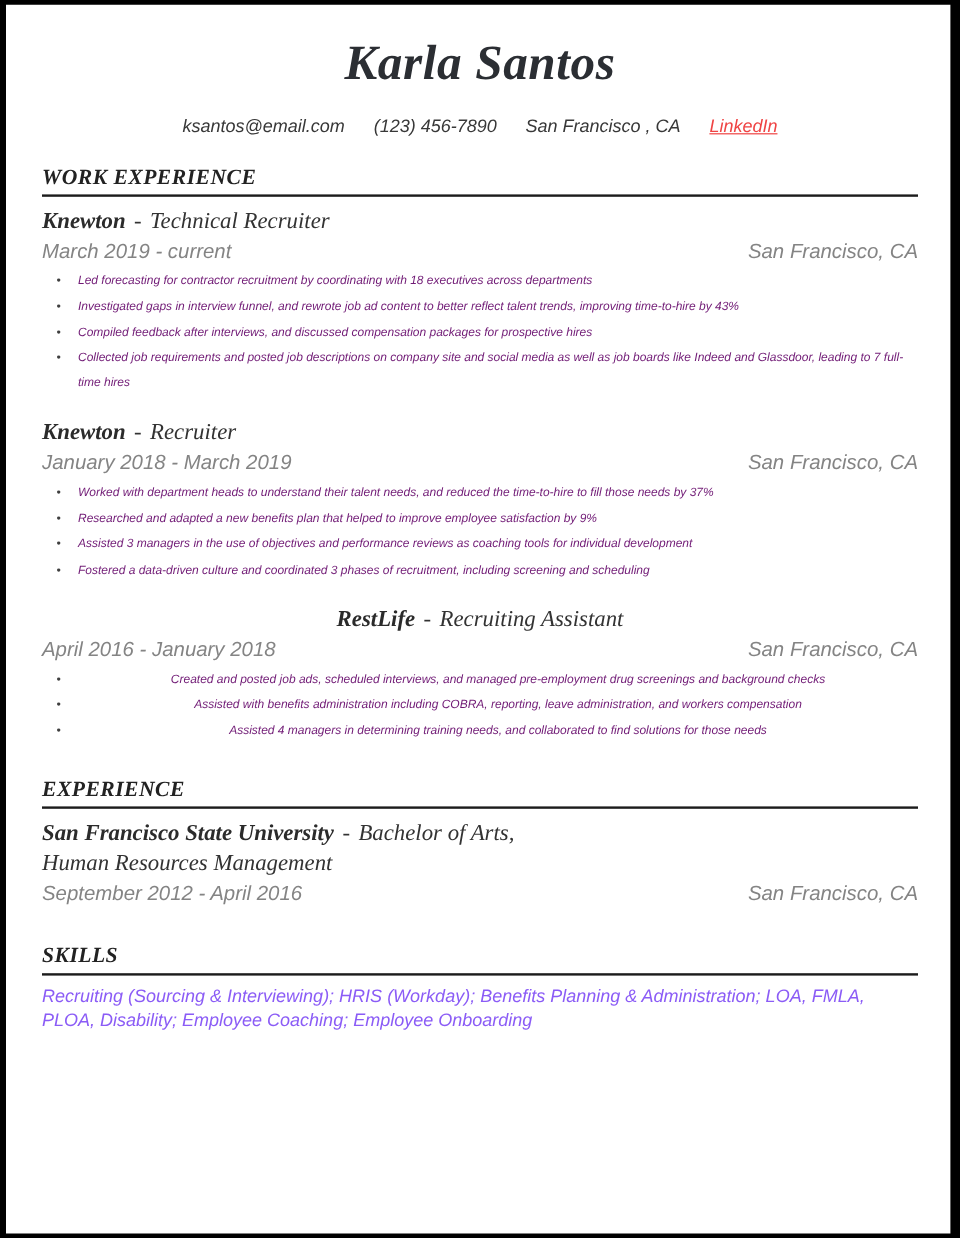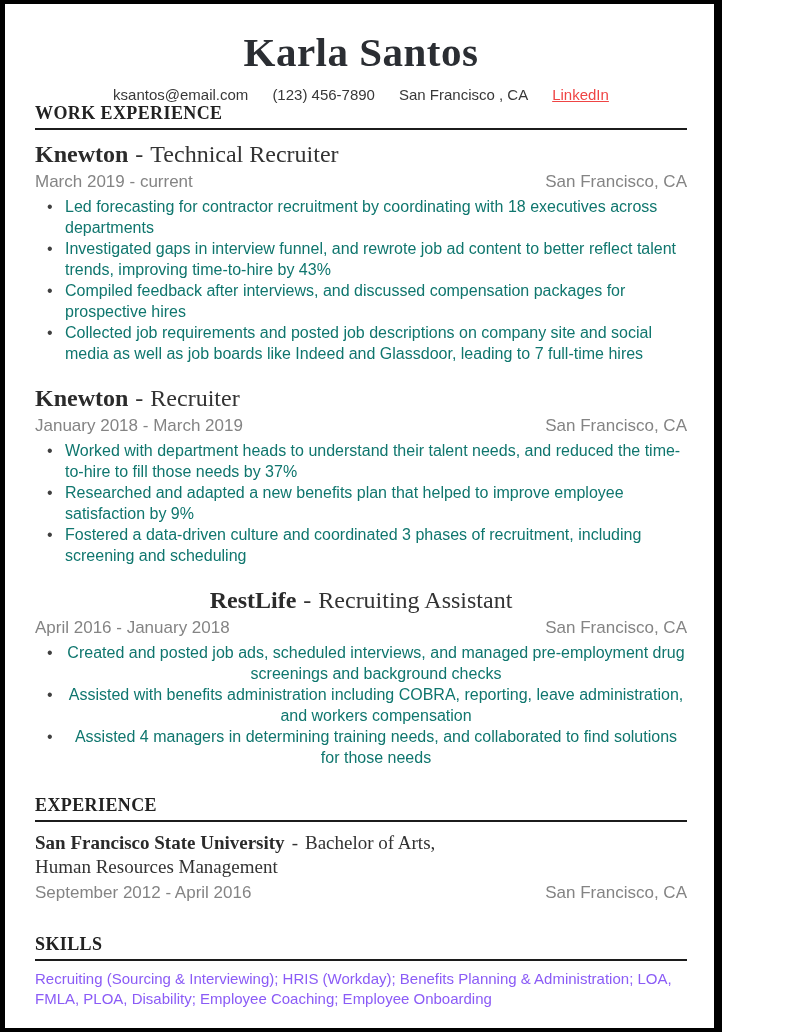--- a/index.html
+++ b/index.html
@@ -1,78 +1,79 @@
 <!DOCTYPE html>
 <html><head>
 <meta charset="utf-8">
 <style>
   * { margin: 0; padding: 0; box-sizing: border-box; }
   html, body { background: #ffffff; }
   body { width: 800px; }
 
   .page {
-    width: 722px;
+    width: 800px;
     height: 1032px;
     background: #ffffff;
     border-style: solid;
     border-color: #000000;
     border-width: 4px 8px 4px 5px;
     padding: 26px 27px 0 30px;
     font-family: "Liberation Sans", "DejaVu Sans", sans-serif;
     color: #3f3f3f;
     overflow: hidden;
+    font-style: italic;
   }
 
   
   .candidate-name {
     font-family: "Liberation Serif", "DejaVu Serif", serif;
     font-weight: 700;
     font-size: 41px;
     line-height: 1.1;
     color: #2b2e33;
     text-align: center;
     letter-spacing: 0.5px;
   }
   .contact-row {
-    margin-top: 11px;
+    margin-top: 22px;
     display: flex;
     justify-content: center;
     align-items: baseline;
     gap: 24px;
     font-size: 15px;
     color: #383838;
   }
   .contact-row .linkedin {
     color: #ef4444;
     text-decoration: underline;
     cursor: pointer;
   }
 
   
-  .section { }
+  .section { margin-top: 23px; }
   .section-title {
     font-family: "Liberation Serif", "DejaVu Serif", serif;
     font-weight: 700;
     font-size: 18px;
     letter-spacing: 0.4px;
     color: #222222;
   }
   .section-rule {
     margin-top: 4px;
     height: 2px;
     background: #1c1c1c;
     border: none;
   }
 
   
   .job { margin-top: 9px; margin-bottom: 19px; }
   .job:last-child { margin-bottom: 0; text-align: center; }
   .job-heading {
     font-family: "Liberation Serif", "DejaVu Serif", serif;
-    font-size: 24px;
+    font-size: 19px;
     color: #333333;
     line-height: 1.25;
   }
   .job-heading .company,
   .edu-heading .school {
     font-weight: 700;
     color: #2b2b2b;
   }
   .job-heading .sep, .edu-heading .sep { margin: 0 7px; color: #333333; }
 
@@ -81,23 +82,23 @@
     display: flex;
     justify-content: space-between;
     font-size: 17px;
     color: #848484;
   }
 
   ul.bullets { margin-top: 5px; list-style: none; }
   ul.bullets li {
     position: relative;
     padding-left: 30px;
-    font-size: 16px;
+    font-size: 10px;
     line-height: 20.5px;
-    color: #0f766e;
+    color: #701a75;
     margin-bottom: 1px;
   }
   ul.bullets li::before {
     content: "\2022";
     position: absolute;
     left: 12px;
     top: 0;
     color: #3f3f3f;
   }
 
@@ -159,20 +160,21 @@
       <div class="job-heading">
         <span class="company">Knewton</span><span class="sep">-</span><span class="role">Recruiter</span>
       </div>
       <div class="meta-row">
         <span>January 2018 - March 2019</span>
         <span>San Francisco, CA</span>
       </div>
       <ul class="bullets">
         <li>Worked with department heads to understand their talent needs, and reduced the time-to-hire to fill those needs by 37%</li>
         <li>Researched and adapted a new benefits plan that helped to improve employee satisfaction by 9%</li>
+        <li>Assisted 3 managers in the use of objectives and performance reviews as coaching tools for individual development</li>
         <li>Fostered a data-driven culture and coordinated 3 phases of recruitment, including screening and scheduling</li>
       </ul>
     </div>
 
     <div class="job">
       <div class="job-heading">
         <span class="company">RestLife</span><span class="sep">-</span><span class="role">Recruiting Assistant</span>
       </div>
       <div class="meta-row">
         <span>April 2016 - January 2018</span>

